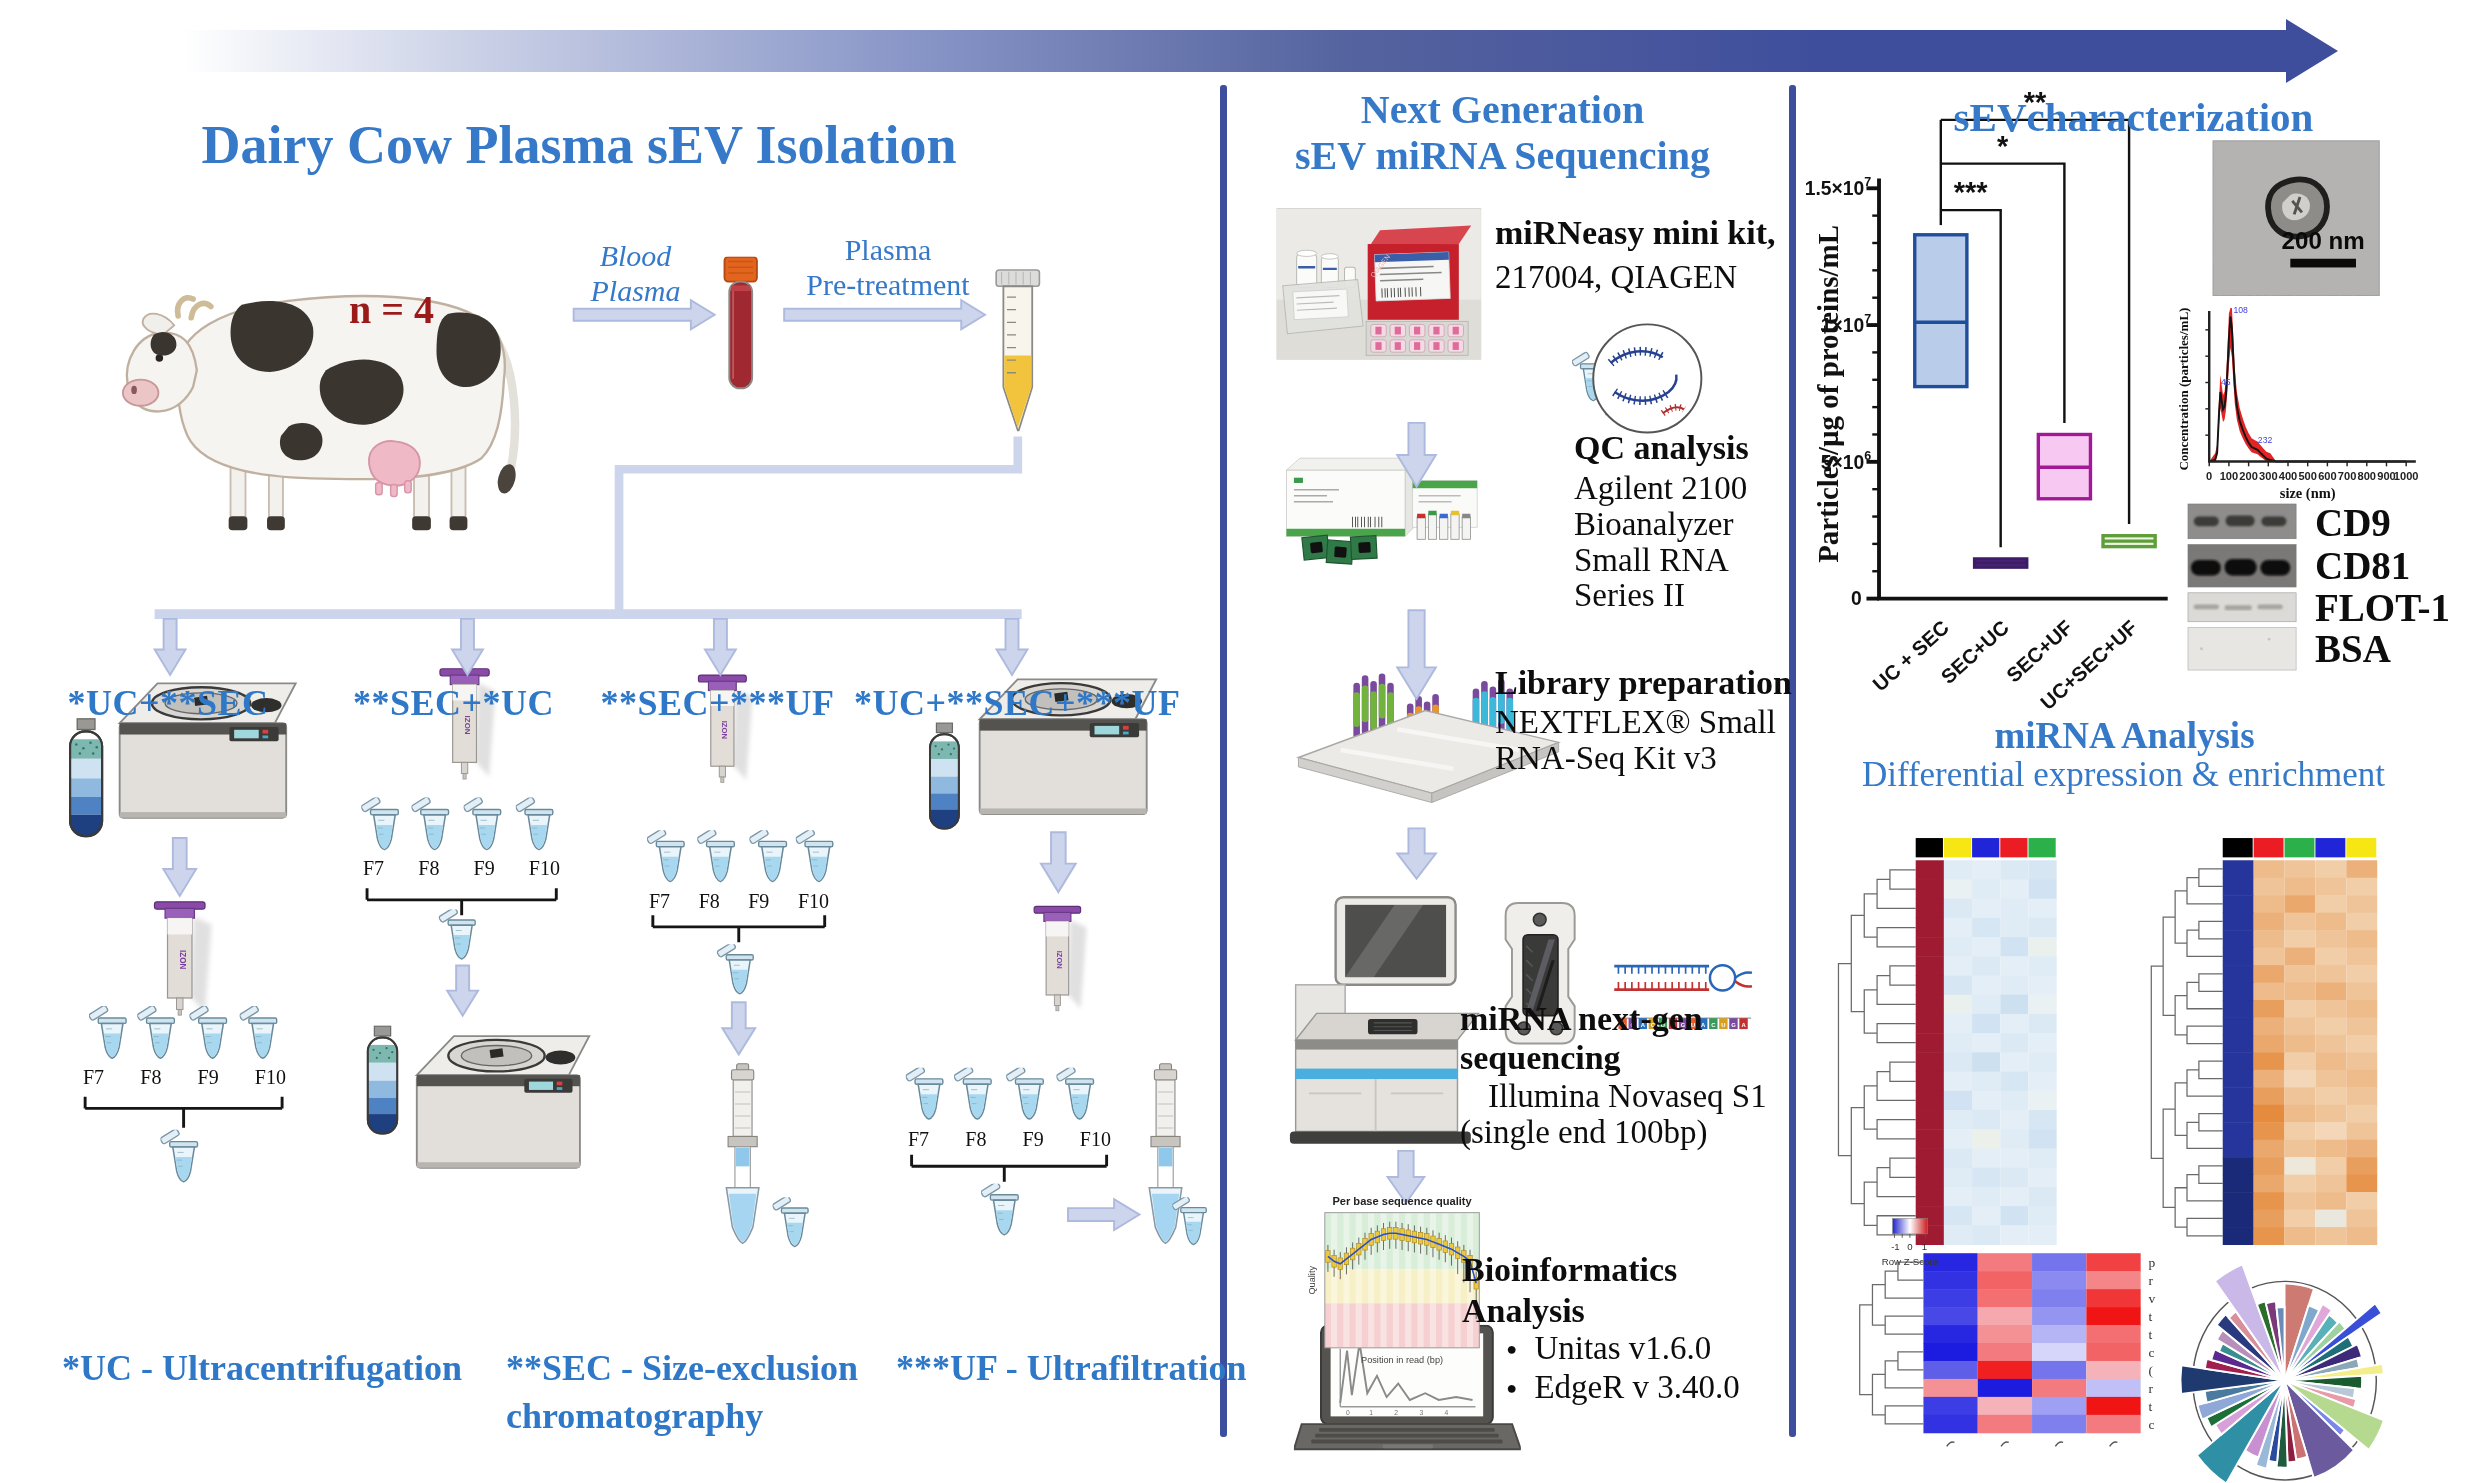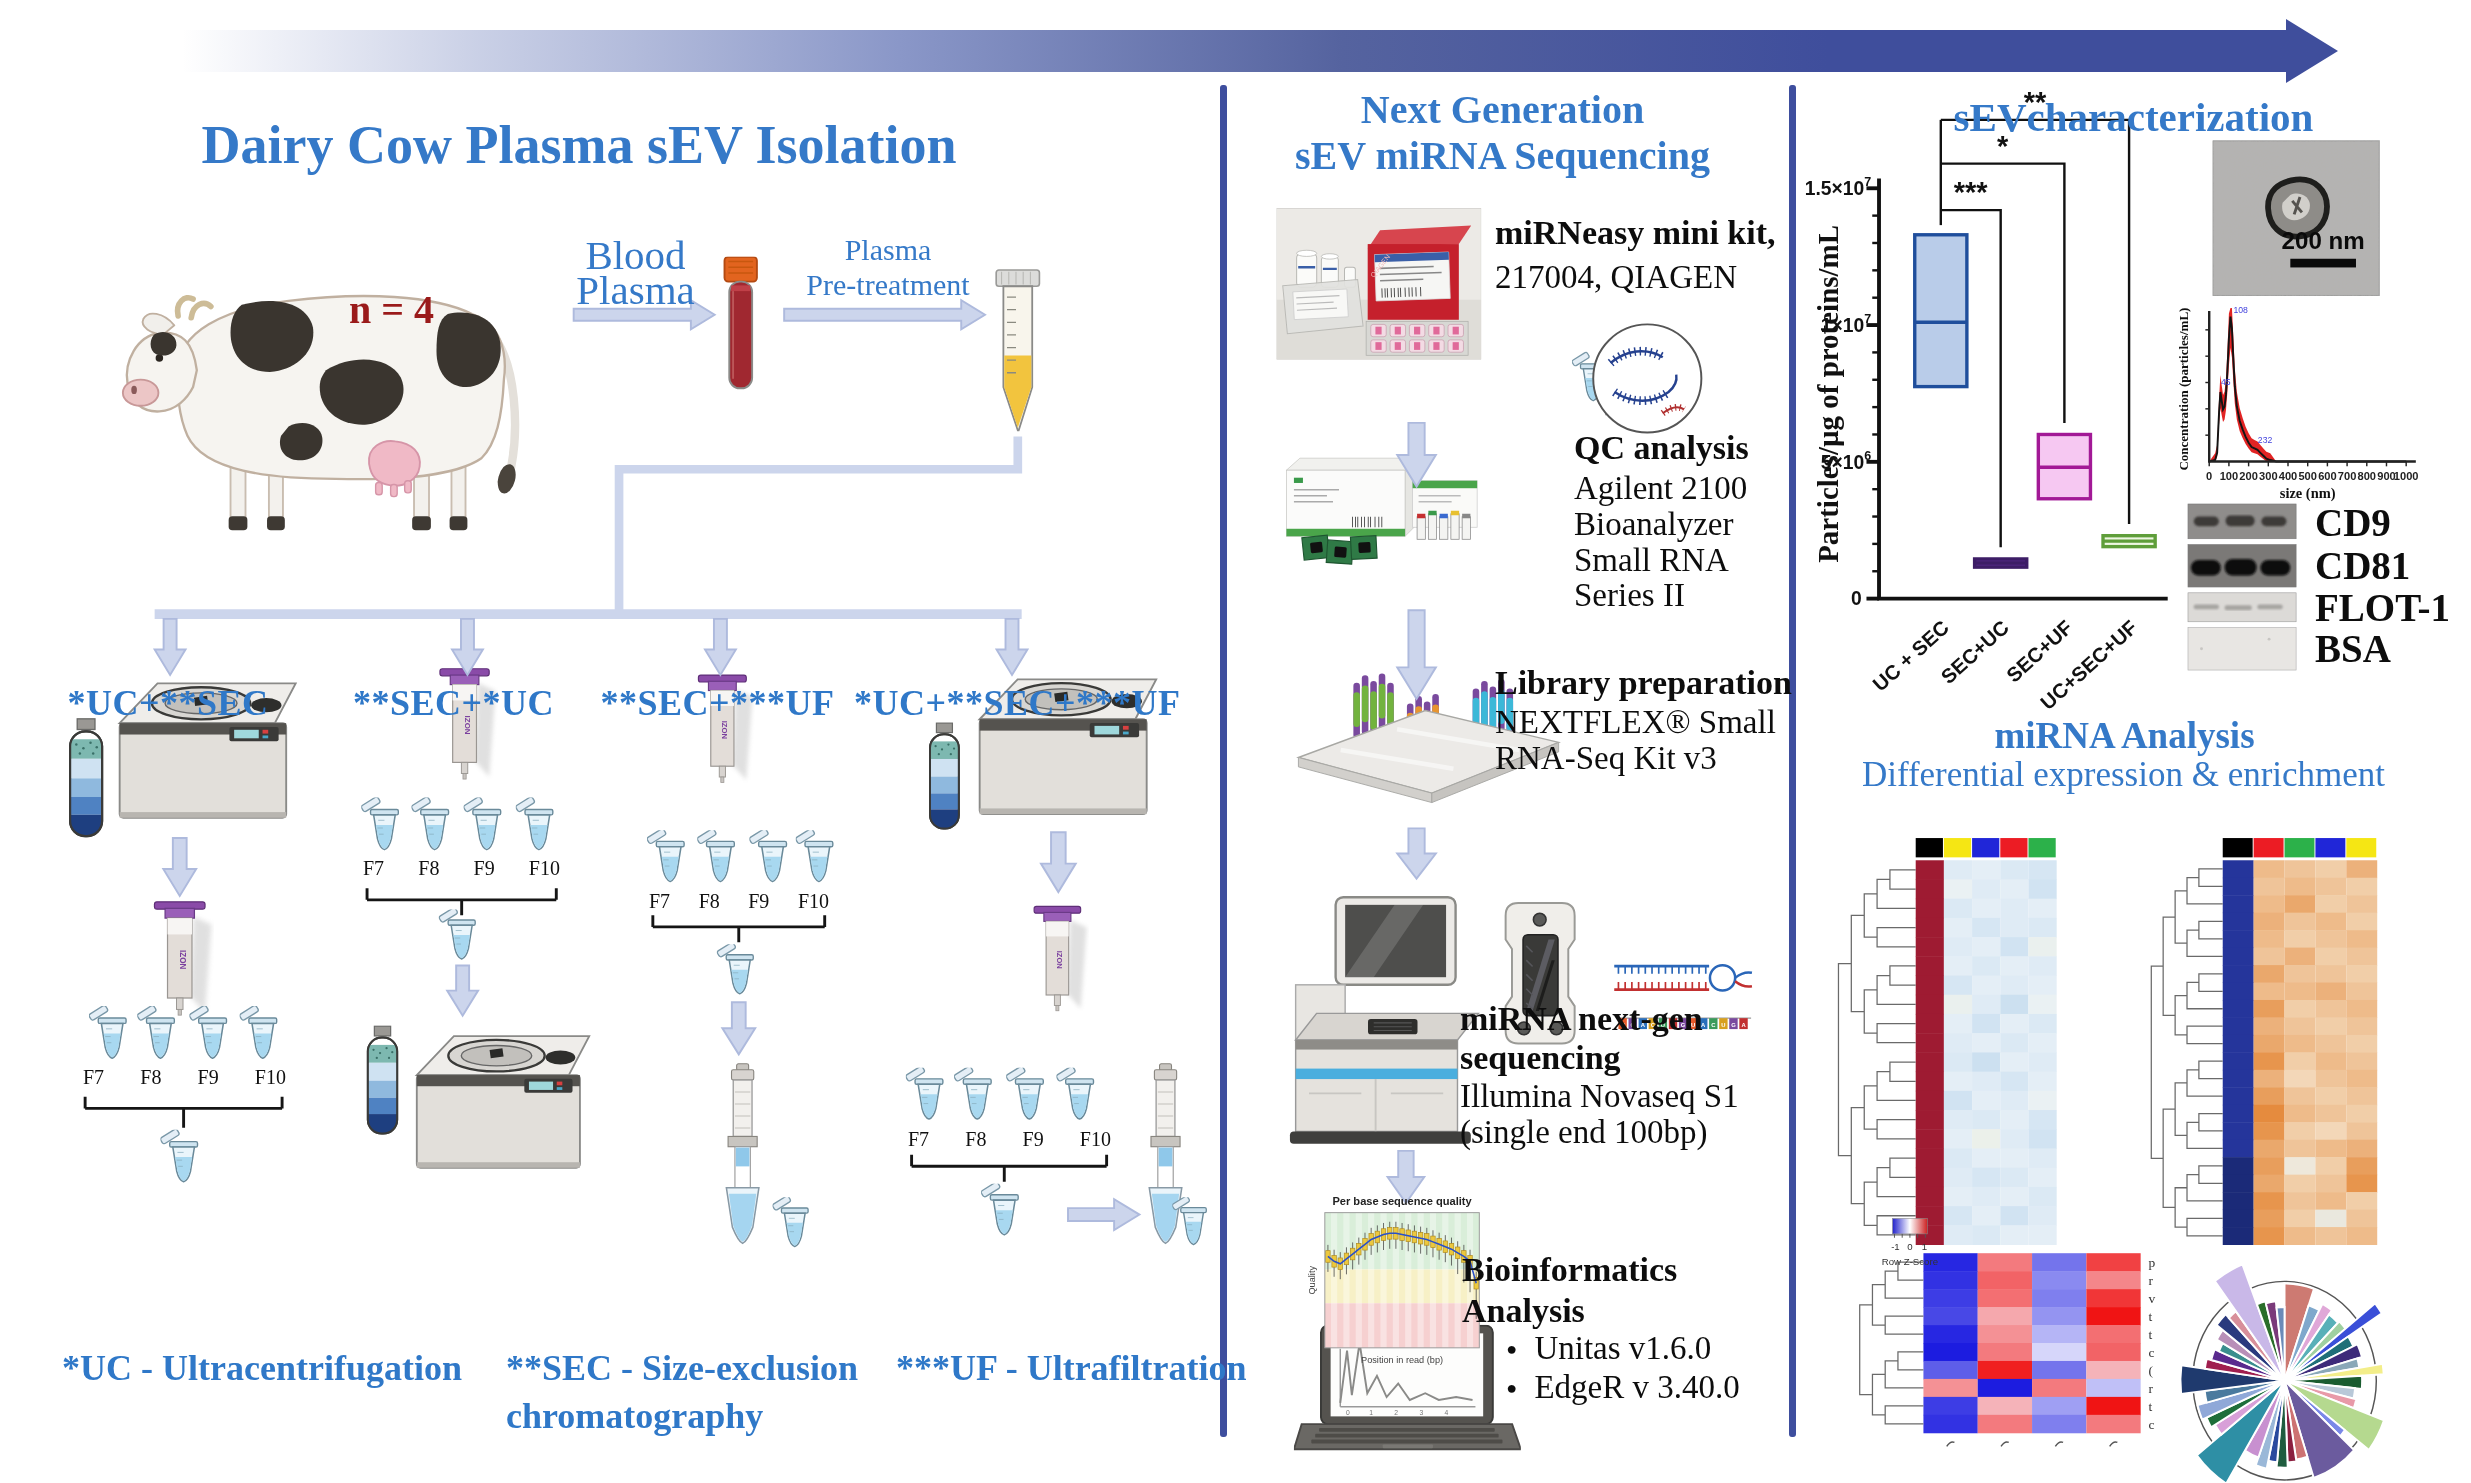--- a/index.html
+++ b/index.html
@@ -1049,21 +1049,21 @@
         <path d="M2366,1430 L2293.8,1326.9 A119.6,129.3 0 0 1 2322.4,1309.6 Z" fill="#c9b8e8" stroke="#ffffff" stroke-width="2"></path>
         <path d="M2366,1430 L2337.4,1351.0 A78.4,84.8 0 0 1 2346.2,1347.9 Z" fill="#2a6e2a" stroke="#ffffff" stroke-width="2"></path>
         <path d="M2366,1430 L2346.7,1350.0 A76.4,82.7 0 0 1 2357.0,1347.9 Z" fill="#7a3a7a" stroke="#ffffff" stroke-width="2"></path>
         <path d="M2366,1430 L2357.7,1354.2 A70.6,76.3 0 0 1 2366.0,1353.7 Z" fill="#6a8ab8" stroke="#ffffff" stroke-width="2"></path>
       </g>
     </svg>
 
   <div class="abs sec-title" style="left:183px;top:114px;width:792px;font-size:54px;">Dairy Cow Plasma sEV Isolation</div>
   <div class="abs red ctr" style="left:319px;top:286px;width:145px;font-size:40px;">n = 4</div>
 
-  <div class="abs blue ctr" style="left:568px;top:238px;width:135px;font-size:41px;line-height:35px;">
+  <div class="abs blue ctr" style="left:568px;top:238px;width:135px;font-size:30px;line-height:35px;font-style:italic;">
     <div>Blood</div>
     <div>Plasma</div>
   </div>
   <div class="abs blue ctr" style="left:782px;top:232px;width:212px;font-size:30px;line-height:35px;">
     <div>Plasma</div>
     <div>Pre-treatment</div>
   </div>
 
   <div class="abs method" style="left:13.5px;top:682px;width:309px;">*UC+**SEC</div>
   <div class="abs method" style="left:299px;top:682px;width:309px;">**SEC+*UC</div>
@@ -1119,21 +1119,21 @@
   <div class="abs step-line" style="left:1574px;top:506px;width:232px;">Bioanalyzer</div>
   <div class="abs step-line" style="left:1574px;top:542px;width:232px;">Small RNA</div>
   <div class="abs step-line" style="left:1574px;top:577px;width:232px;">Series II</div>
 
   <div class="abs step-head" style="left:1495px;top:664px;width:299px;">Library preparation</div>
   <div class="abs step-line" style="left:1495px;top:704px;width:299px;">NEXTFLEX® Small</div>
   <div class="abs step-line" style="left:1495px;top:740px;width:299px;">RNA-Seq Kit v3</div>
 
   <div class="abs step-head" style="left:1460px;top:1000px;width:319px;">miRNA next-gen</div>
   <div class="abs step-head" style="left:1460px;top:1039px;width:319px;">sequencing</div>
-  <div class="abs step-line" style="left:1460px;top:1078px;width:319px;">Illumina Novaseq S1</div>
+  <div class="abs step-line" style="left:1460px;top:1078px;width:319px;padding-left:28px;">Illumina Novaseq S1</div>
   <div class="abs step-line" style="left:1460px;top:1114px;width:319px;">(single end 100bp)</div>
 
   <div class="abs step-head" style="left:1462px;top:1251px;width:319px;">Bioinformatics</div>
   <div class="abs step-head" style="left:1462px;top:1292px;width:319px;">Analysis</div>
   <div class="abs step-line" style="left:1506px;top:1330px;width:309px;"><span class="bullet-dot">●</span><span>Unitas v1.6.0</span></div>
   <div class="abs step-line" style="left:1506px;top:1369px;width:309px;"><span class="bullet-dot">●</span><span>EdgeR v 3.40.0</span></div>
 
   <div class="abs sec-title" style="left:1815px;top:93px;width:637px;font-size:41px;">sEVcharacterization</div>
   <div class="abs sec-title" style="left:1825px;top:714px;width:599px;font-size:37px;">miRNA Analysis</div>
   <div class="abs blue ctr" style="left:1807px;top:755px;width:633px;font-size:35px;">Differential expression &amp; enrichment</div>

